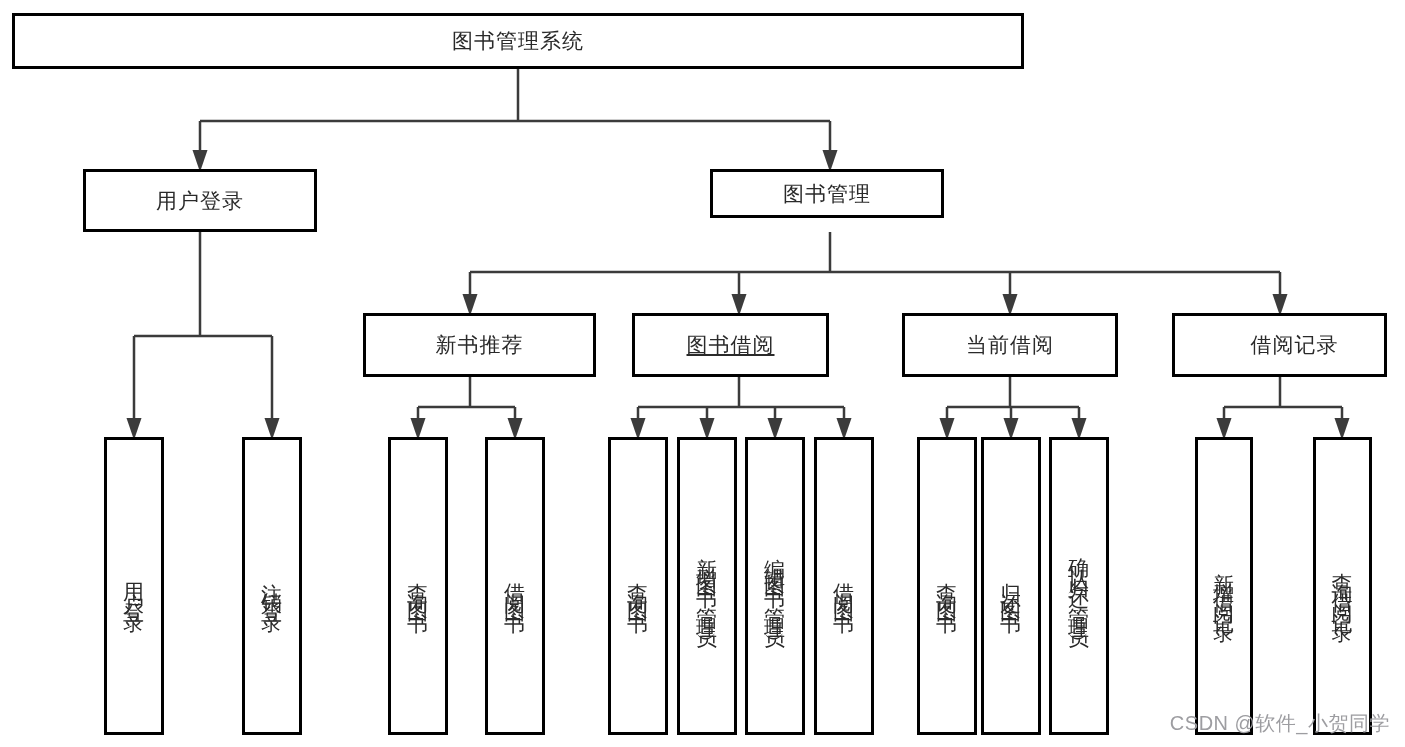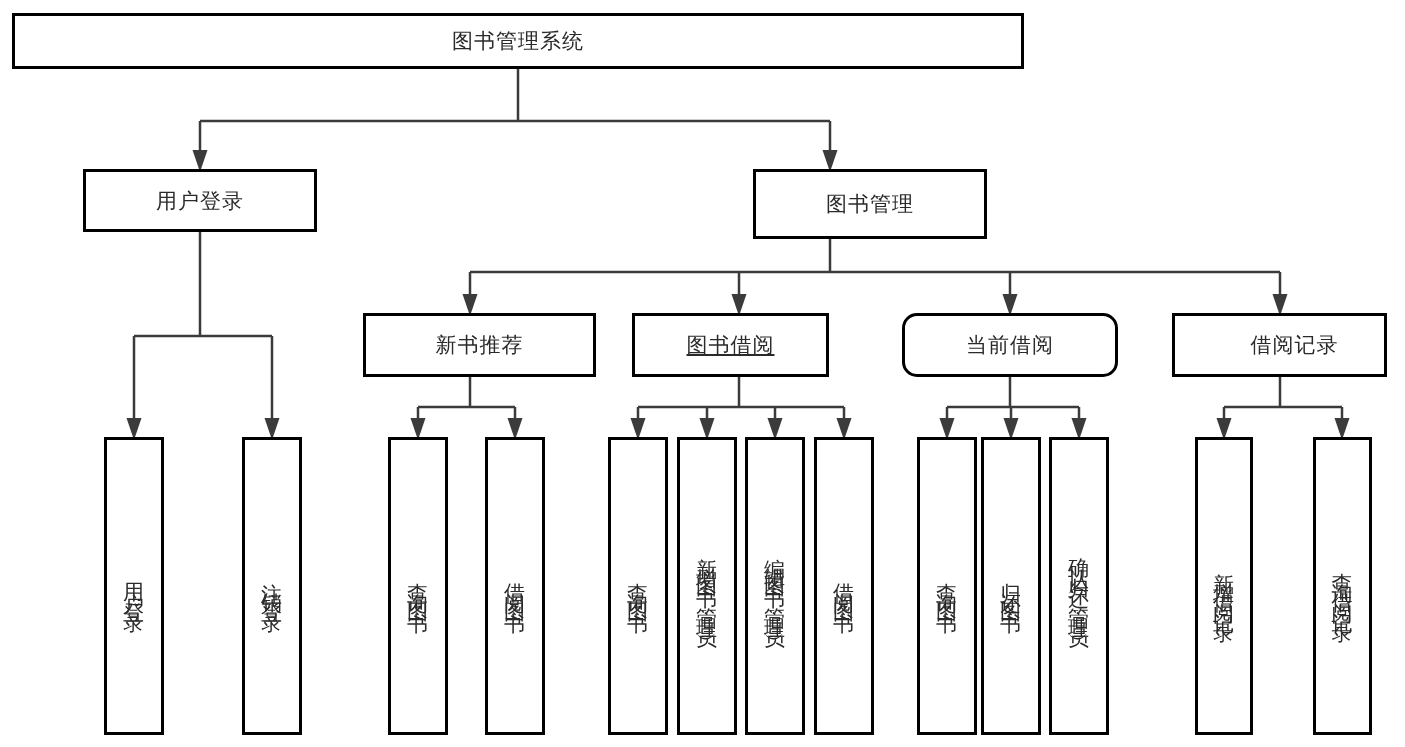--- a/index.html
+++ b/index.html
@@ -91,25 +91,25 @@
       <polygon points="1003.5,418 1018.5,418 1011,440"></polygon>
       <polygon points="1071.5,418 1086.5,418 1079,440"></polygon>
       <polygon points="1216.5,418 1231.5,418 1224,440"></polygon>
       <polygon points="1334.5,418 1349.5,418 1342,440"></polygon>
     </g>
   </svg>
 
   <div class="node hbox" style="left:12px; top:13px; width:1012px; height:56px;">图书管理系统</div>
 
   <div class="node hbox" style="left:83px; top:169px; width:234px; height:63px;">用户登录</div>
-  <div class="node hbox" style="left:753px; top:169px; width:234px; height:70px;">图书管理</div>
+  <div class="node hbox" style="left:710px; top:169px; width:234px; height:49px;">图书管理</div>
 
   <div class="node hbox" style="left:363px; top:313px; width:233px; height:64px;">新书推荐</div>
   <div class="node hbox" style="left:632px; top:313px; width:197px; height:64px;text-decoration:underline;">图书借阅</div>
-  <div class="node hbox" style="left:902px; top:313px; width:216px; height:64px;border-radius:15px;">当前借阅</div>
+  <div class="node hbox" style="left:902px; top:313px; width:216px; height:64px;">当前借阅</div>
   <div class="node hbox" style="left:1172px; top:313px; width:215px; height:64px;padding-left:30px;">借阅记录</div>
 
   <div class="node vbox" style="left:104px; top:437px; width:60px; height:298px;">
     <span class="vtext">用户登录</span>
   </div>
   <div class="node vbox" style="left:242px; top:437px; width:60px; height:298px;">
     <span class="vtext">注销登录</span>
   </div>
 
   <div class="node vbox" style="left:388px; top:437px; width:60px; height:298px;">
@@ -142,14 +142,15 @@
     <span class="vtext">确认归还（管理员）</span>
   </div>
 
   <div class="node vbox" style="left:1195px; top:437px; width:58px; height:298px;">
     <span class="vtext">新增借阅记录</span>
   </div>
   <div class="node vbox" style="left:1313px; top:437px; width:59px; height:298px;">
     <span class="vtext">查询借阅记录</span>
   </div>
 
+  <div class="watermark">CSDN @软件_小贺同学</div>
 
 </div>
 
 </body></html>

